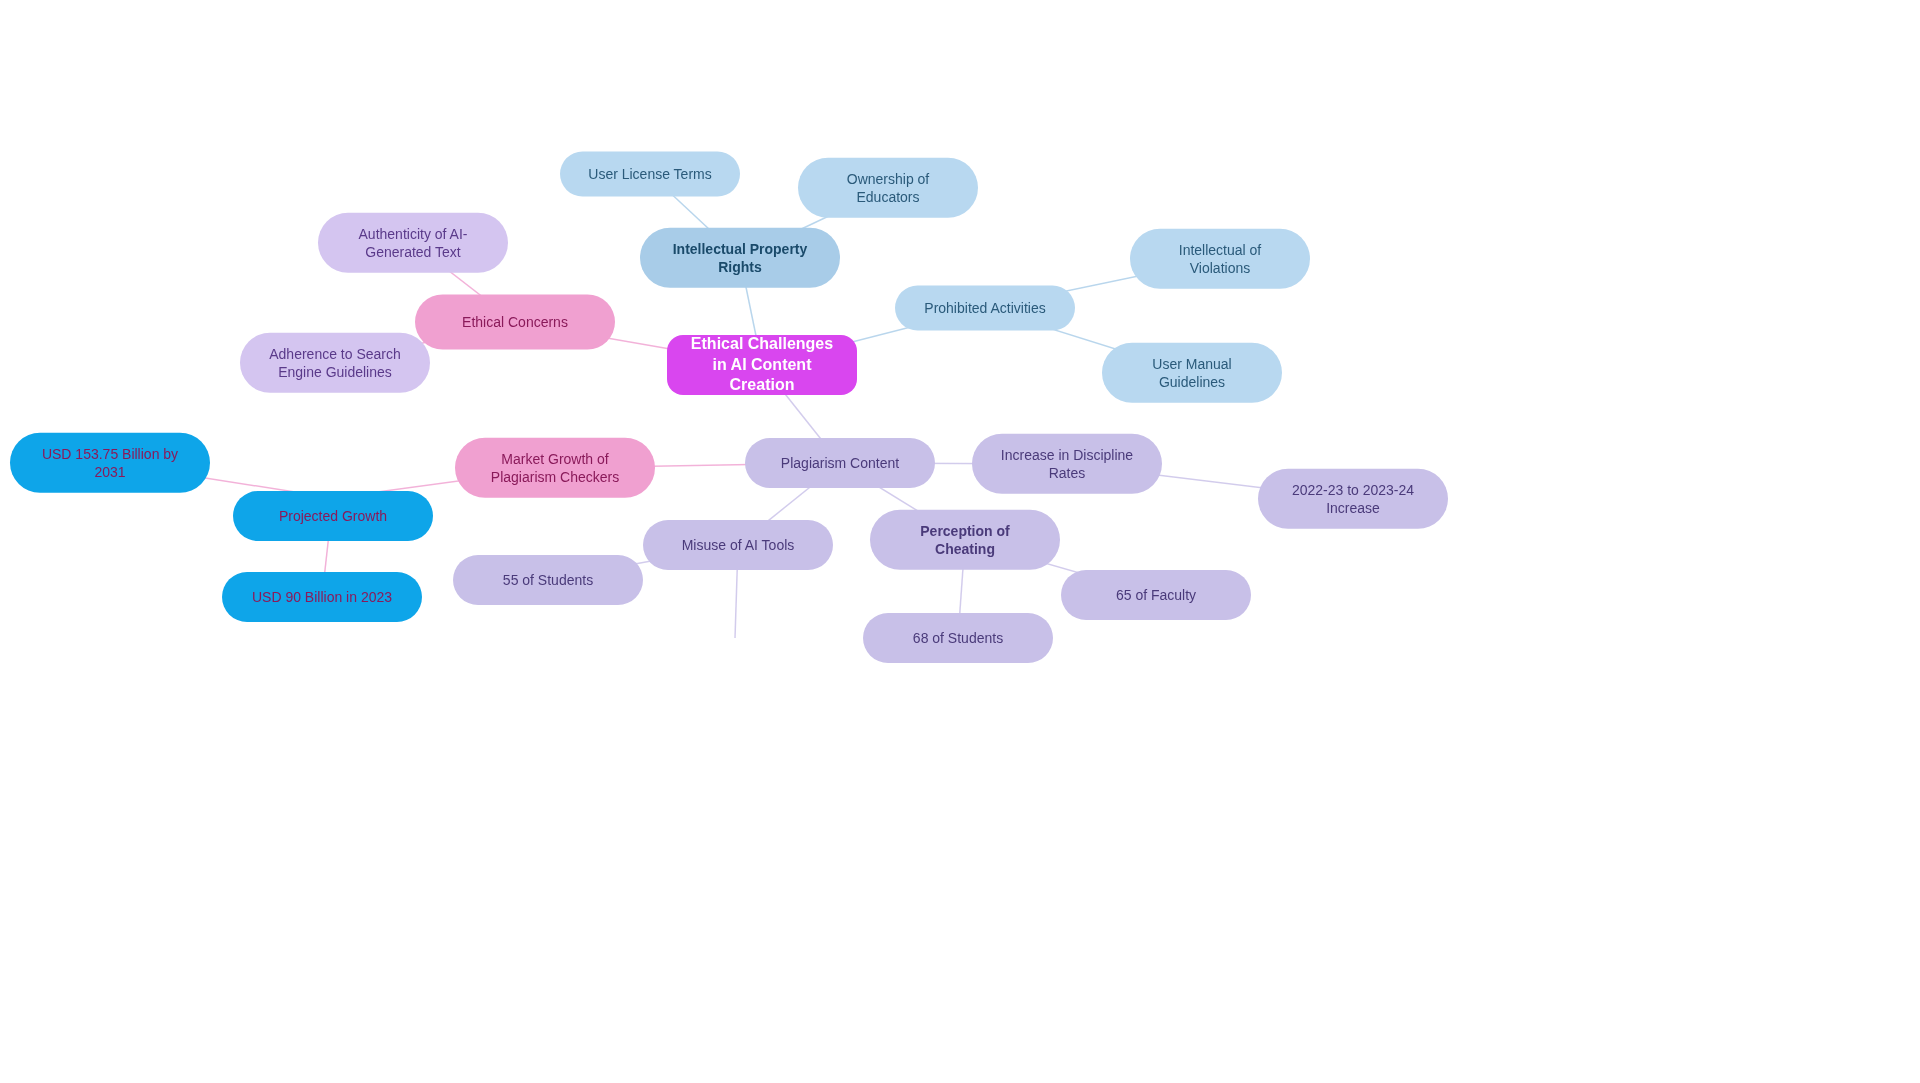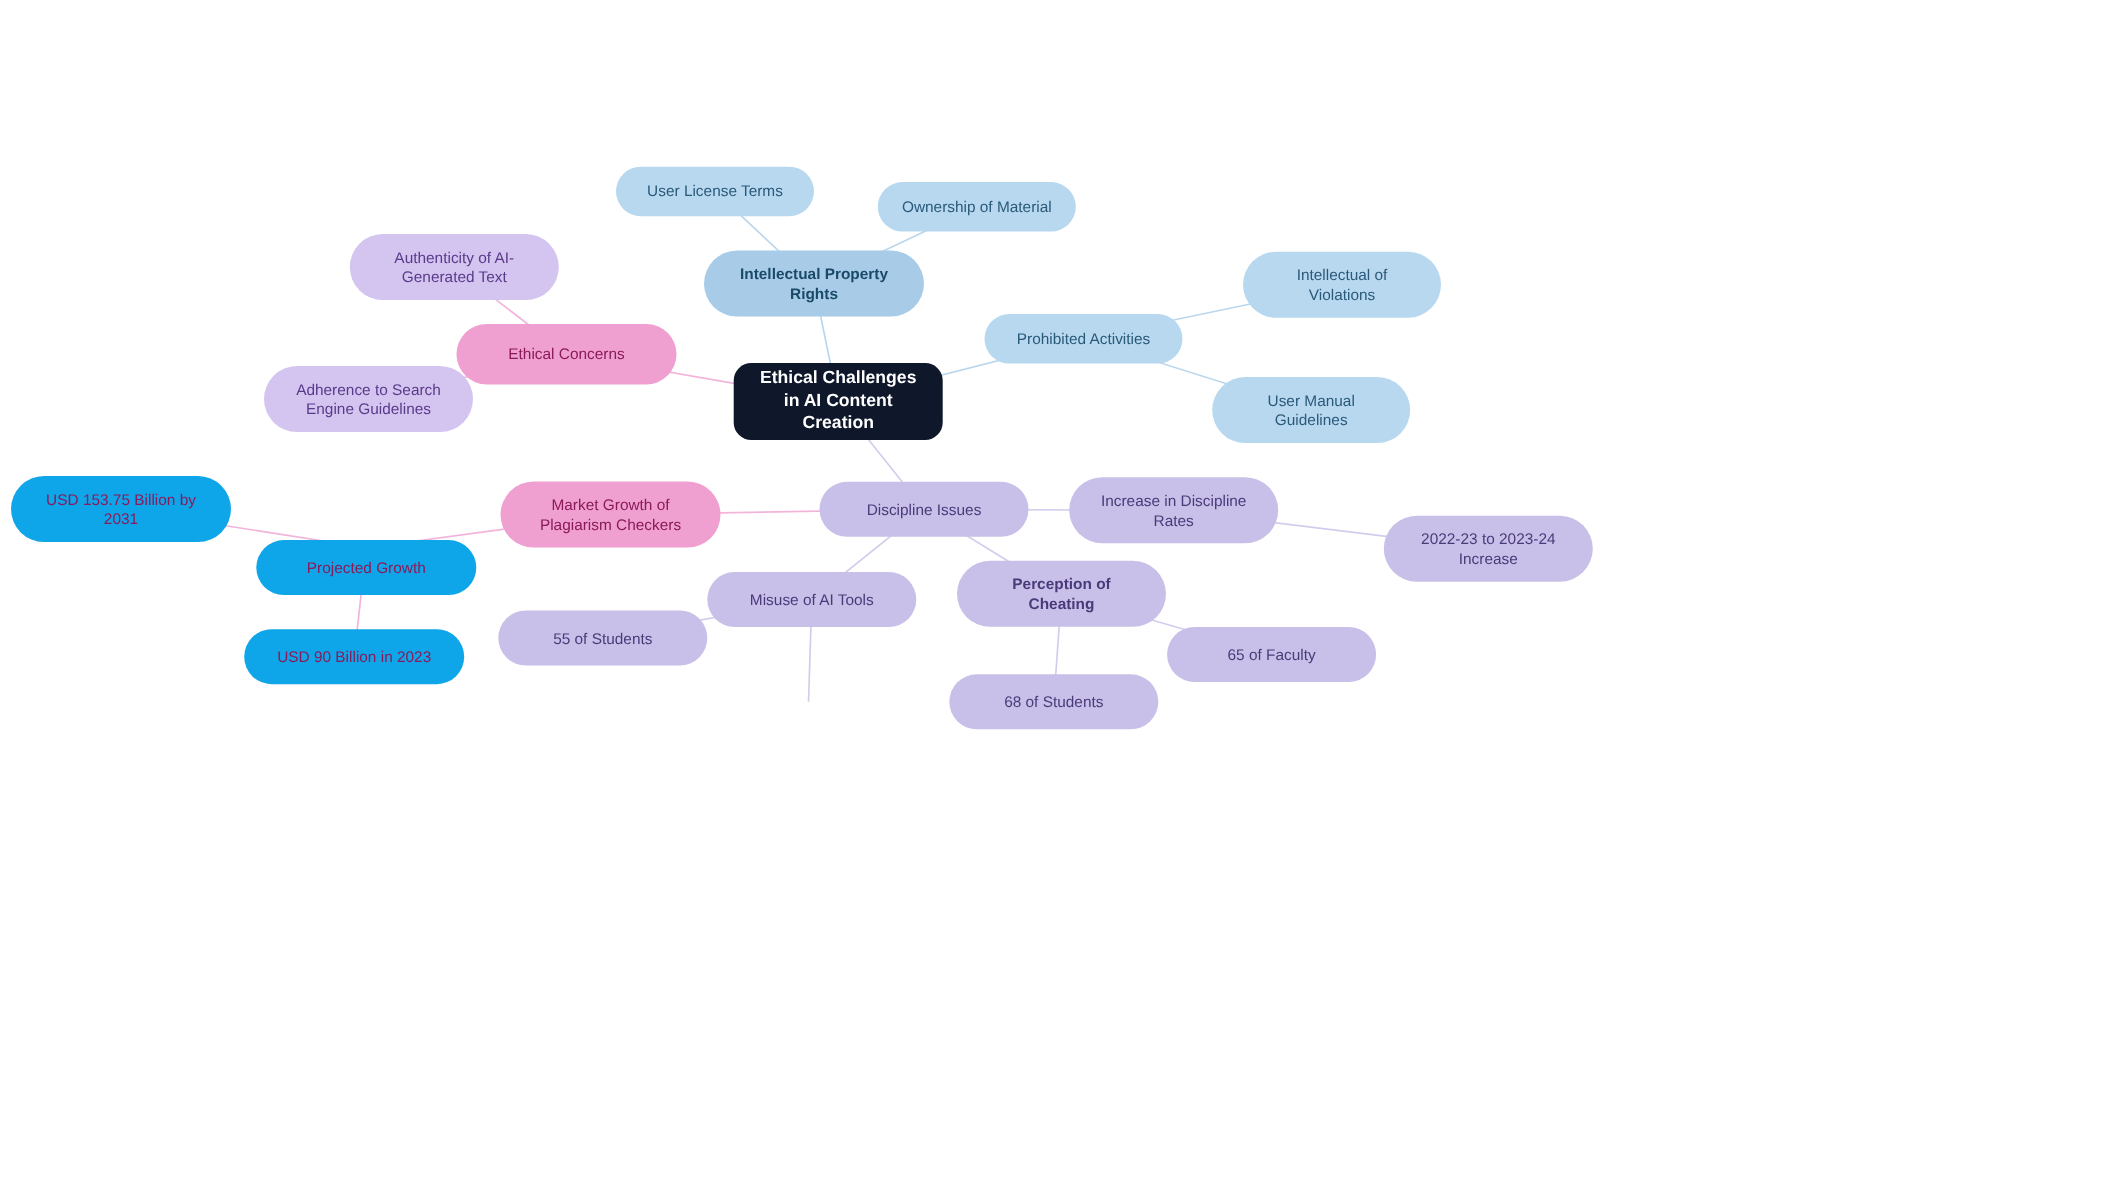--- a/index.html
+++ b/index.html
@@ -31,26 +31,26 @@
       align-items: center;
       justify-content: center;
       text-align: center;
       font-size: 14px;
       font-weight: 500;
       line-height: 1.3;
       padding: 12px 20px;
       transform: translate(-50%, -50%);
     }
     .node-center {
-      background: #0f172a;
+      background: #d946ef;
       color: #ffffff;
       font-size: 16px;
       font-weight: 600;
       width: 190px;
-      height: 70px;
+      height: 60px;
       border-radius: 16px;
     }
     .node-blue {
       background: #b8d8f0;
       color: #2a5a7a;
       border: none;
     }
     .node-blue-dark {
       background: #a8cce8;
       color: #1a4a6a;
@@ -105,21 +105,21 @@
       <span>Ethical Challenges in AI
 Content Creation</span>
     </div>
     <div class="node node-blue-dark" style="left: 740px; top: 258px; width: 200px; min-height: 50px;">
       <span>Intellectual Property Rights</span>
     </div>
     <div class="node node-blue" style="left: 650px; top: 174px; width: 180px; min-height: 45px;">
       <span>User License Terms</span>
     </div>
     <div class="node node-blue" style="left: 888px; top: 188px; width: 180px; min-height: 45px;">
-      <span>Ownership of Material</span>
+      <span>Ownership of Educators</span>
     </div>
     <div class="node node-blue" style="left: 985px; top: 308px; width: 180px; min-height: 45px;">
       <span>Prohibited Activities</span>
     </div>
     <div class="node node-blue" style="left: 1220px; top: 259px; width: 180px; min-height: 45px;">
       <span>Intellectual of Violations</span>
     </div>
     <div class="node node-blue" style="left: 1192px; top: 373px; width: 180px; min-height: 45px;">
       <span>User Manual Guidelines</span>
     </div>
@@ -128,21 +128,21 @@
 Text</span>
     </div>
     <div class="node node-pink" style="left: 515px; top: 322px; width: 200px; min-height: 55px;">
       <span>Ethical Concerns</span>
     </div>
     <div class="node node-purple-light" style="left: 335px; top: 363px; width: 190px; min-height: 55px;">
       <span>Adherence to Search Engine
 Guidelines</span>
     </div>
     <div class="node node-lavender" style="left: 840px; top: 463px; width: 190px; min-height: 50px;">
-      <span>Discipline Issues</span>
+      <span>Plagiarism Content</span>
     </div>
     <div class="node node-pink" style="left: 555px; top: 468px; width: 200px; min-height: 55px;">
       <span>Market Growth of Plagiarism
 Checkers</span>
     </div>
     <div class="node node-pink-light" style="left: 333px; top: 516px; width: 200px; min-height: 50px;">
       <span>Projected Growth</span>
     </div>
     <div class="node node-pink-light" style="left: 110px; top: 463px; width: 200px; min-height: 50px;">
       <span>USD 153.75 Billion by 2031</span>

